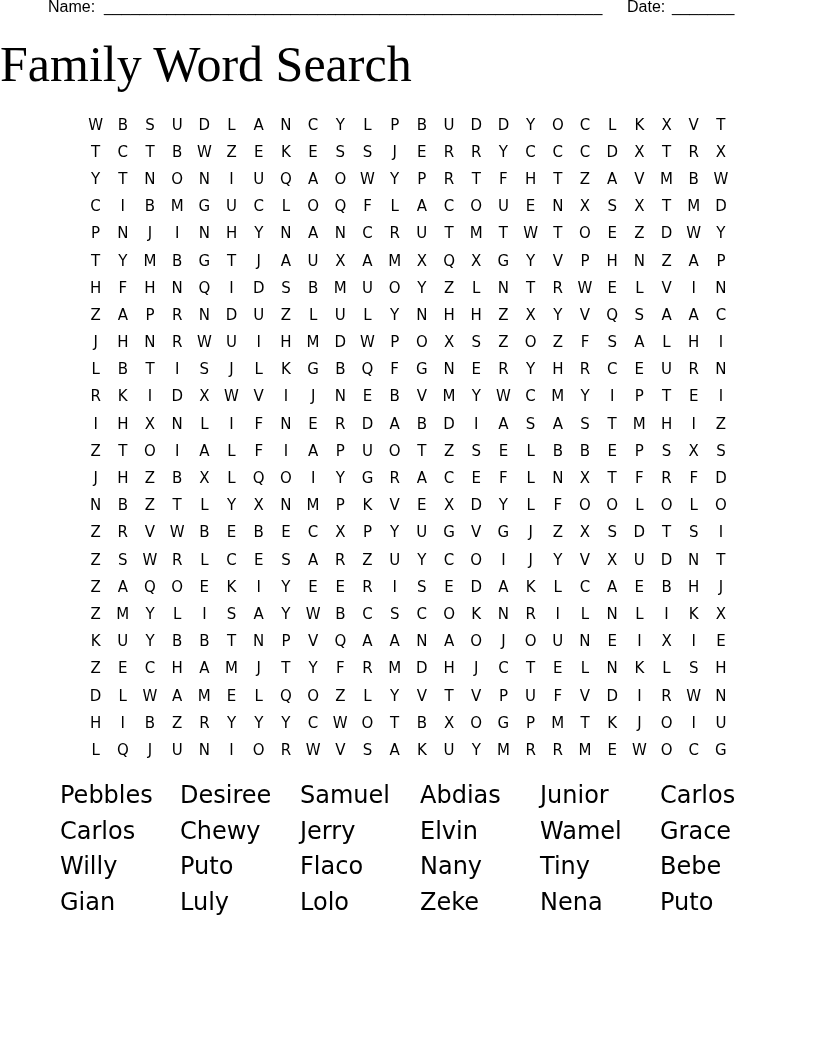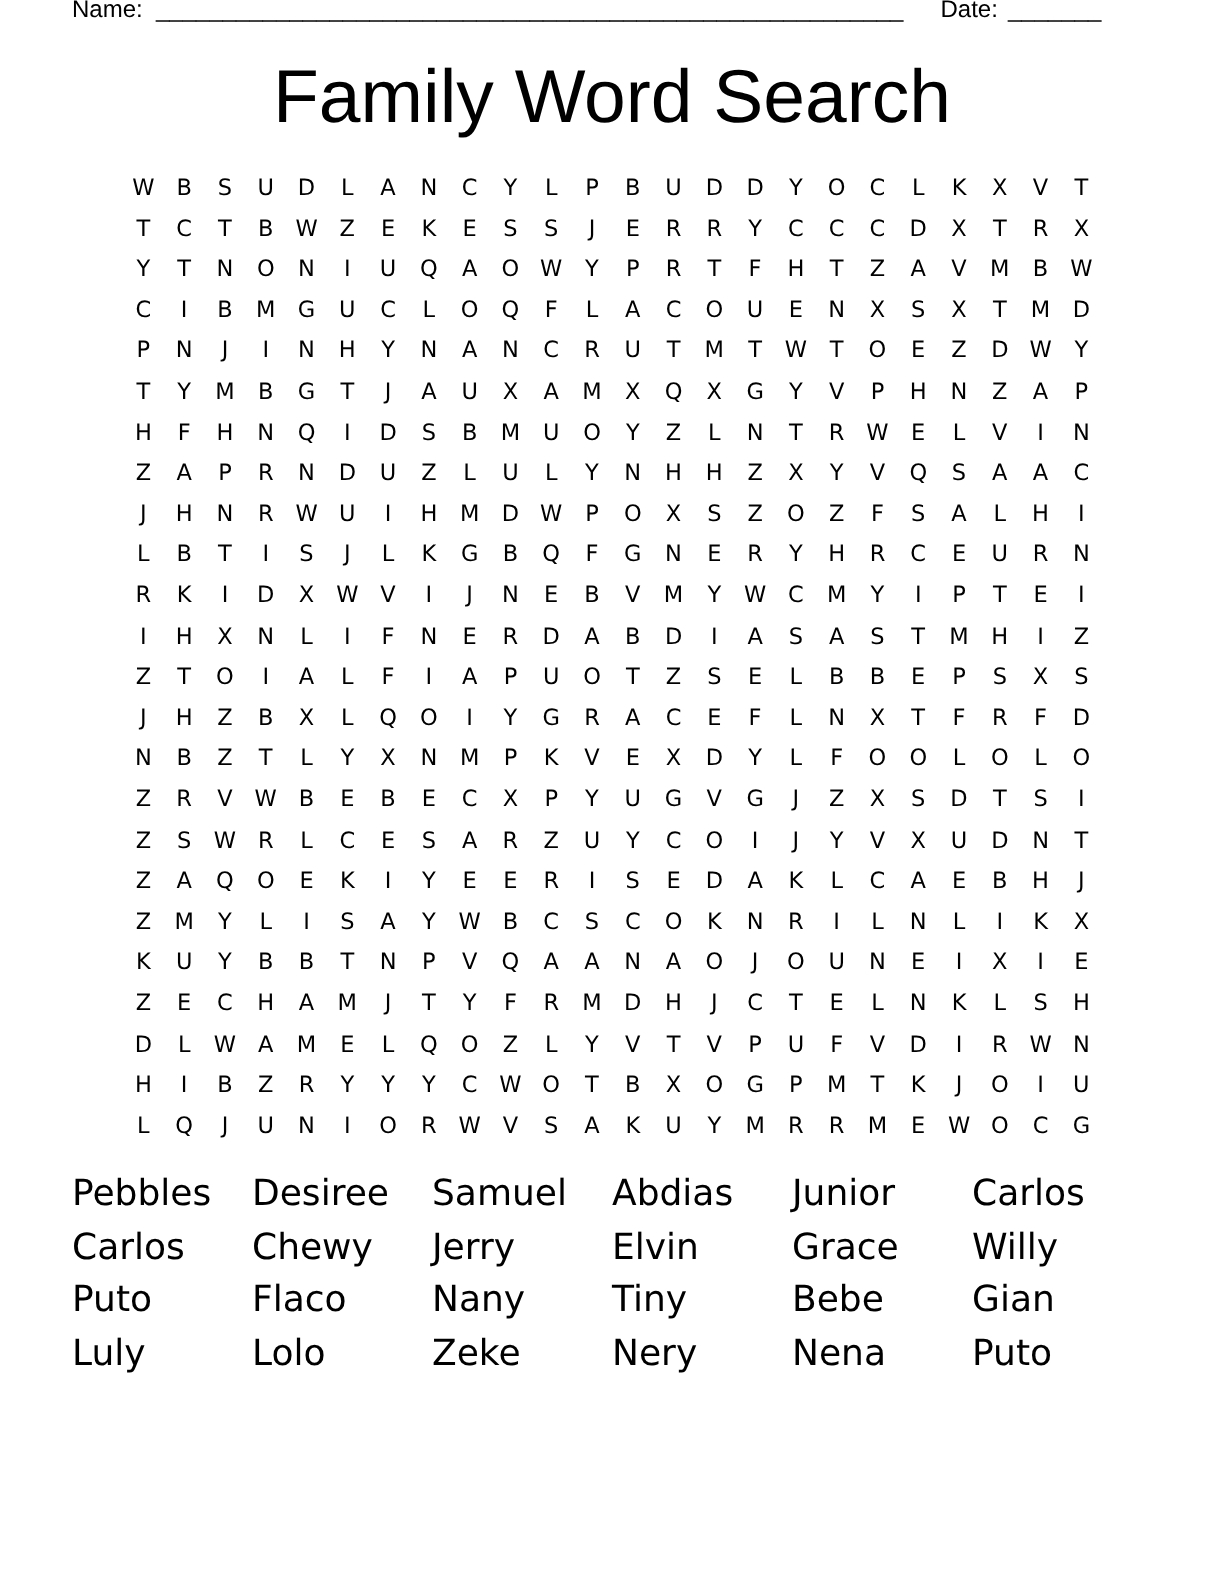--- a/index.html
+++ b/index.html
@@ -6,36 +6,36 @@
   body { width: 816px; height: 1056px; position: relative; overflow: hidden; color: #000; }
   .header-line {
     position: absolute; top: -2px; left: 48px; width: 700px; height: 22px;
     font-family: "Liberation Sans", sans-serif; font-size: 16px;
   }
   .name-label { position: absolute; left: 0; top: 0; }
   .name-blank { position: absolute; left: 56px; top: 0; }
   .date-label { position: absolute; left: 579px; top: 0; }
   .date-blank { position: absolute; left: 624px; top: 0; }
   .title {
-    position: absolute; top: 32px; left: 0; width: 816px; text-align: center;
-    font-family: Liberation Sans, sans-serif; font-size: 50px; line-height: 64px;
+    position: absolute; top: 32px; left: 0; width: 816px; text-align: left;
+    font-family: Liberation Serif, serif; font-size: 50px; line-height: 64px;
   }
   .grid {
     position: absolute; top: 111px; left: 82px;
     font-family: "DejaVu Sans", sans-serif; font-size: 15px;
   }
   .grid-row { display: flex; height: 27.2px; align-items: center; }
   .cell { width: 27.2px; text-align: center; }
   .words {
     position: absolute; top: 778px; left: 48px;
     display: grid; grid-template-columns: repeat(6, 120px);
     grid-auto-rows: 35.6px;
     font-family: "DejaVu Sans", sans-serif; font-size: 24px;
   }
-  .word { line-height: 35.6px; }
+  .word { line-height: 35.6px; margin-left: 12px; }
 </style>
 </head>
 <body>
 
 <div class="header-line">
   <span class="name-label">Name:</span>
   <span class="name-blank">________________________________________________________</span>
   <span class="date-label">Date:</span>
   <span class="date-blank">_______</span>
 </div>
@@ -673,27 +673,27 @@
     <span class="word">Pebbles</span>
     <span class="word">Desiree</span>
     <span class="word">Samuel</span>
     <span class="word">Abdias</span>
     <span class="word">Junior</span>
     <span class="word">Carlos</span>
     <span class="word">Carlos</span>
     <span class="word">Chewy</span>
     <span class="word">Jerry</span>
     <span class="word">Elvin</span>
+    <span class="word">Wamel</span>
     <span class="word">Grace</span>
     <span class="word">Willy</span>
     <span class="word">Puto</span>
     <span class="word">Flaco</span>
     <span class="word">Nany</span>
     <span class="word">Tiny</span>
     <span class="word">Bebe</span>
     <span class="word">Gian</span>
     <span class="word">Luly</span>
     <span class="word">Lolo</span>
     <span class="word">Zeke</span>
-    <span class="word">Nery</span>
     <span class="word">Nena</span>
     <span class="word">Puto</span>
   </div>
 
 </body></html>

